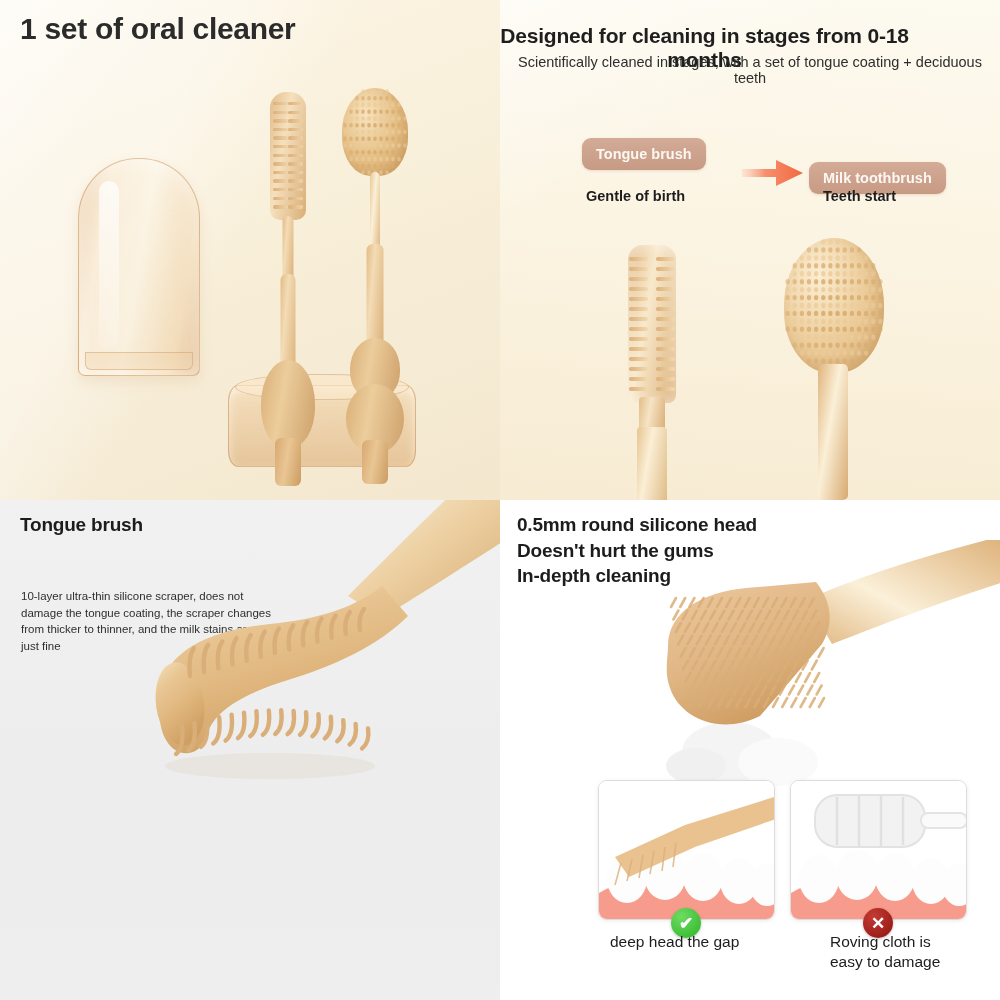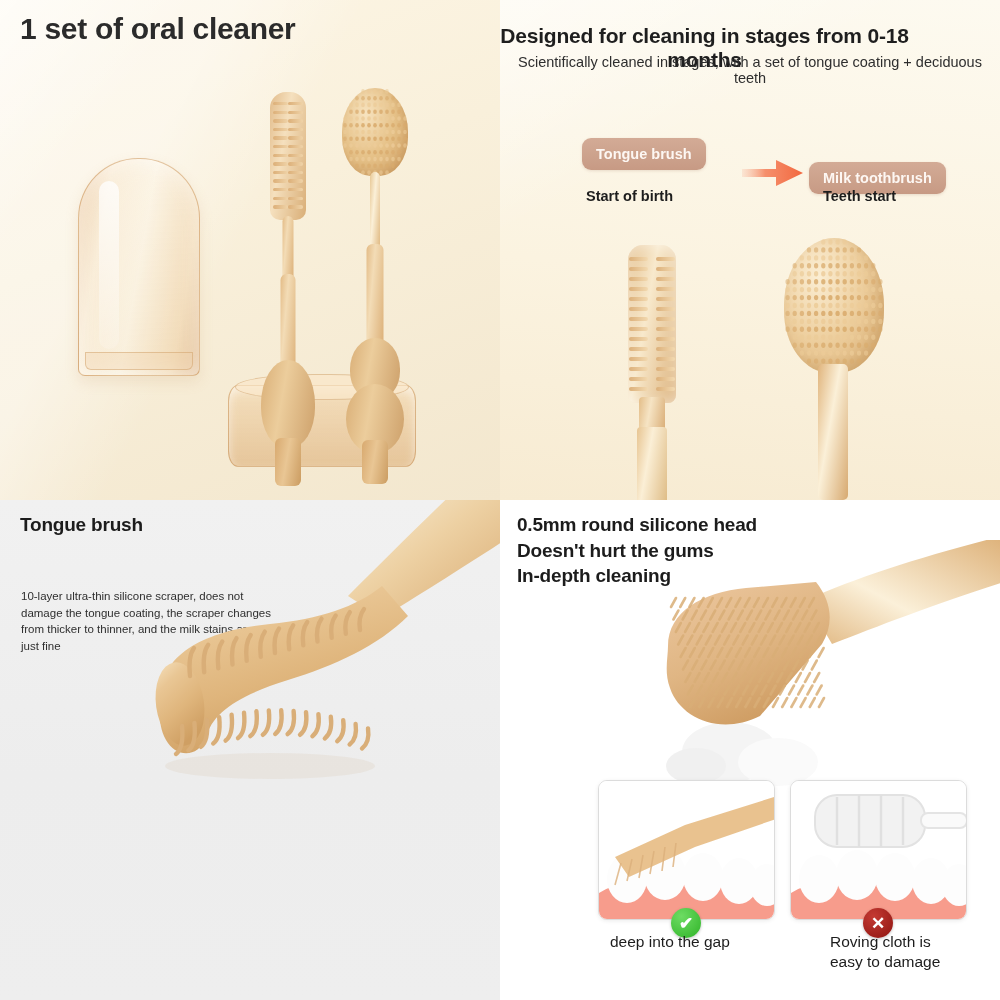--- a/index.html
+++ b/index.html
@@ -379,21 +379,21 @@
       </div>
     </div>
   </div>
 
   <div class="panel" id="panel-tr">
 
     <div class="h2" id="tr-title">Designed for cleaning in stages from 0-18 months</div>
     <div class="sub" id="tr-sub">Scientifically cleaned in stages, with a set of tongue coating + deciduous teeth</div>
 
     <div class="tr-badge" id="tr-badge-1">Tongue brush</div>
-    <div class="tr-stage-lbl" id="tr-lbl-1">Start of birth</div>
+    <div class="tr-stage-lbl" id="tr-lbl-1">Gentle of birth</div>
 
     <svg id="tr-arrow" viewBox="0 0 62 30">
       <defs>
         <linearGradient id="agr" x1="0" y1="0" x2="1" y2="0">
           <stop offset="0%" stop-color="#F9B79C" stop-opacity=".25"></stop>
           <stop offset="38%" stop-color="#F58A66" stop-opacity=".95"></stop>
           <stop offset="100%" stop-color="#F2683F"></stop>
         </linearGradient>
       </defs>
       <path d="M0 11 L34 11 L34 2 L61 15 L34 28 L34 19 L0 19 Z" fill="url(#agr)"></path>
@@ -920,20 +920,20 @@
             <path d="M112 16 L112 64"></path>
         </g>
         <rect x="130" y="32" width="46" height="15" rx="7" fill="#fafafa" stroke="#e4e4e4" stroke-width="2"></rect>
       </svg>
     </div>
 
     <div class="br-mark" id="br-mark-1">✔</div>
     <div class="br-mark" id="br-mark-2">✕</div>
 
     <div class="cap2 br-cap" id="br-cap-1">
-      <div>deep into the gap</div>
+      <div>deep head the gap</div>
     </div>
     <div class="cap2 br-cap" id="br-cap-2">
       <div>Roving cloth is</div>
       <div>easy to damage</div>
     </div>
   </div>
 </div>
 
 </body></html>

